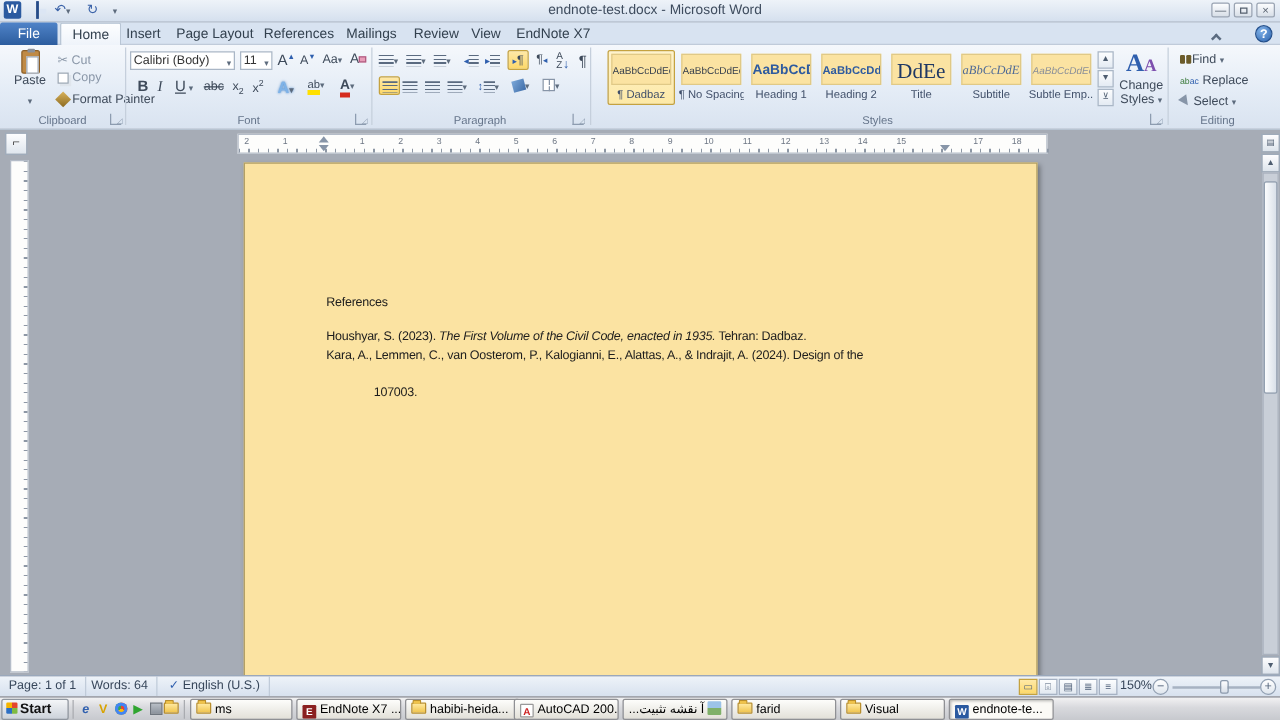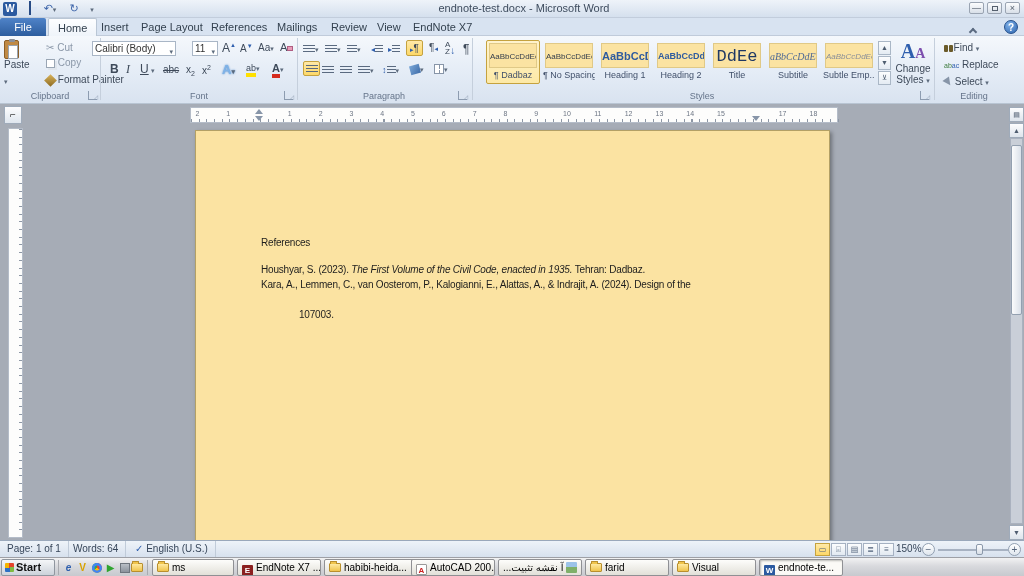--- a/index.html
+++ b/index.html
@@ -47,21 +47,21 @@
   .paste-clip { width:15px; height:19px; background:#c08a45; border:1px solid #8c5f28; border-radius:2px; position:relative; margin:0 auto; }
   .paste-clip::after { content:""; position:absolute; left:3px; top:4px; width:8px; height:12px; background:#fff; border:1px solid #9aa4b0; }
   .paste-clip::before { content:""; position:absolute; left:4px; top:-2px; width:6px; height:3px; background:#8b9099; border-radius:1px; }
   .stylebox { top:4px; width:54px; height:44px; border:1px solid transparent; border-radius:2px; text-align:center; }
   .stylebox .prev { margin:2px auto 0; width:48px; height:25px; background:#fbe3a2; border:1px solid #e0c987; overflow:hidden;
      font-size:8px; line-height:25px; white-space:nowrap; color:#37404d; }
   .stylebox .nm { font-size:9px; color:#41506a; margin-top:2px; white-space:nowrap; overflow:hidden; }
   .stylebox.sel { border-color:#c5a23f; background:linear-gradient(#fff3cd,#fde9a6); }
   .prev.h1 { color:#2e5b9f; font-weight:bold; font-size:11px; }
   .prev.h2 { color:#2e5b9f; font-weight:bold; font-size:9px; }
-  .prev.title { color:#1f3864; font-family:Liberation Mono, monospace; font-size:17px; }
+  .prev.title { color:#1f3864; font-family:Liberation Serif, serif; font-size:17px; }
   .prev.subtitle { color:#4f6a96; font-family:"Liberation Serif",serif; font-style:italic; font-size:10px; }
   .prev.subtle { color:#8a8f98; font-style:italic; font-size:8px; }
   .gal-arrow { width:13px; height:14px; border:1px solid #aab7c6; background:linear-gradient(#fcfdfe,#e4ebf3); text-align:center; line-height:12px; font-size:7px; color:#4e5d70; }
   .bigA1 { color:#2f5fae; font-weight:bold; font-size:20px; font-family:"Liberation Serif",serif; }
   .bigA2 { color:#7d4fae; font-weight:bold; font-size:14px; font-family:"Liberation Serif",serif; }
 
   
   #tabsel { left:4px; top:106px; width:18px; height:18px; background:linear-gradient(#fdfdfe,#dfe6ee); border:1px solid #9fabba; text-align:center; line-height:16px; font-size:10px; color:#444; }
   #hruler { left:190px; top:107px; width:648px; height:16px; background:#fdfdfc; border:1px solid #b4bcc8; }
   #hruler .ticks { position:absolute; left:0; top:11px; width:648px; height:3px;
@@ -139,33 +139,33 @@
     <span class="abs tab" style="left:268px">Mailings</span>
     <span class="abs tab" style="left:322px">Review</span>
     <span class="abs tab" style="left:368px">View</span>
     <span class="abs tab" style="left:404px">EndNote X7</span>
     <span class="abs" id="ribbon-collapse"><i></i></span>
     <span class="abs" id="help-btn">?</span>
   </div>
 
   <div id="ribbon" class="abs">
 
-    <div class="abs" style="left:4px;top:4px;width:40px;height:48px;">
+    <div class="abs" style="left:4px;top:4px;width:40px;height:48px;text-align:center">
       <span class="paste-clip ic"></span>
       <div class="rbtn">Paste</div>
       <span class="dd">▾</span>
     </div>
     <div class="abs rbtn" style="left:46px;top:6px;color:#8a97a8"><span>✂</span> <span>Cut</span></div>
     <div class="abs rbtn" style="left:46px;top:21px;color:#8a97a8"><span class="ic" style="width:9px;height:9px;border:1px solid #9aa6b4;background:#fff;box-shadow:2px 2px 0 #dfe5ec"></span> <span>Copy</span></div>
     <div class="abs rbtn" style="left:46px;top:38px"><span class="ic" style="width:9px;height:9px;background:linear-gradient(135deg,#d9b35b,#8c6a20);transform:rotate(45deg)"></span> <span>Format Painter</span></div>
     <div class="abs grp-label" style="left:0;width:100px">Clipboard</div>
     <div class="abs dlg-launch" style="left:88px"></div>
     <div class="abs group-sep" style="left:100px"></div>
 
-    <div class="abs combo" style="left:92px;top:5px;width:84px"><span>Calibri (Body)</span><span class="dd">▾</span></div>
+    <div class="abs combo" style="left:104px;top:5px;width:84px"><span>Calibri (Body)</span><span class="dd">▾</span></div>
     <div class="abs combo" style="left:192px;top:5px;width:26px"><span>11</span><span class="dd">▾</span></div>
     <div class="abs rbtn" style="left:222px;top:5px;font-size:12px"><span>A</span><sup style="font-size:6px;color:#2f5fae">▲</sup></div>
     <div class="abs rbtn" style="left:240px;top:7px"><span>A</span><sup style="font-size:6px;color:#2f5fae">▼</sup></div>
     <div class="abs rbtn" style="left:258px;top:6px"><span>Aa</span><span class="dd">▾</span></div>
     <div class="abs rbtn" style="left:280px;top:5px"><span style="font-size:11px">A</span><span class="ic" style="width:6px;height:5px;background:#e89cb8;border:1px solid #b05e82"></span></div>
     <div class="abs rbtn" style="left:110px;top:26px;font-weight:bold;font-size:12px">B</div>
     <div class="abs rbtn" style="left:126px;top:26px;font-style:italic;font-family:'Liberation Serif',serif;font-size:12px">I</div>
     <div class="abs rbtn" style="left:140px;top:26px;text-decoration:underline;font-size:12px">U</div>
     <div class="abs dd" style="left:151px;top:31px">▾</div>
     <div class="abs rbtn" style="left:163px;top:28px;text-decoration:line-through">abc</div>

